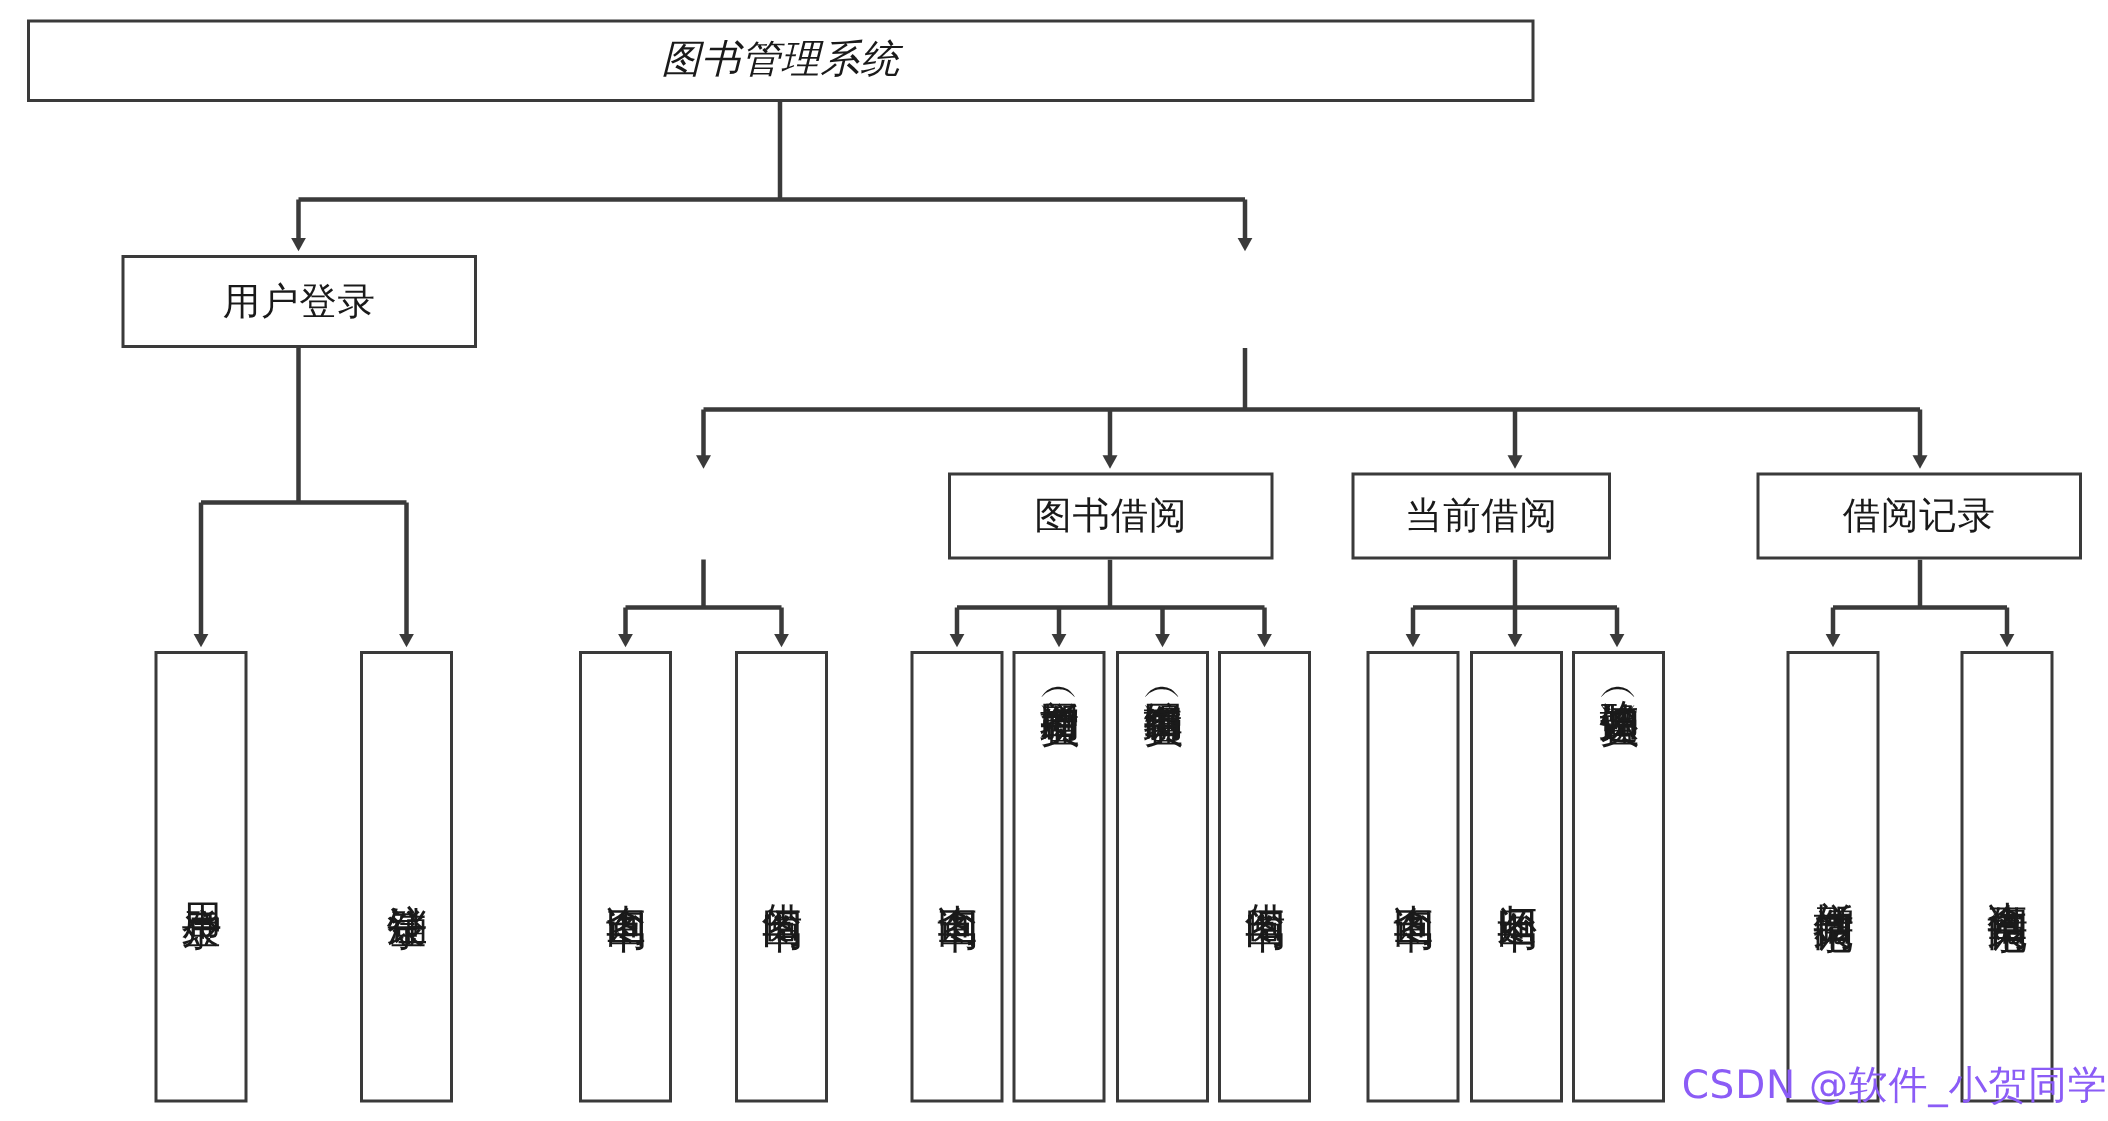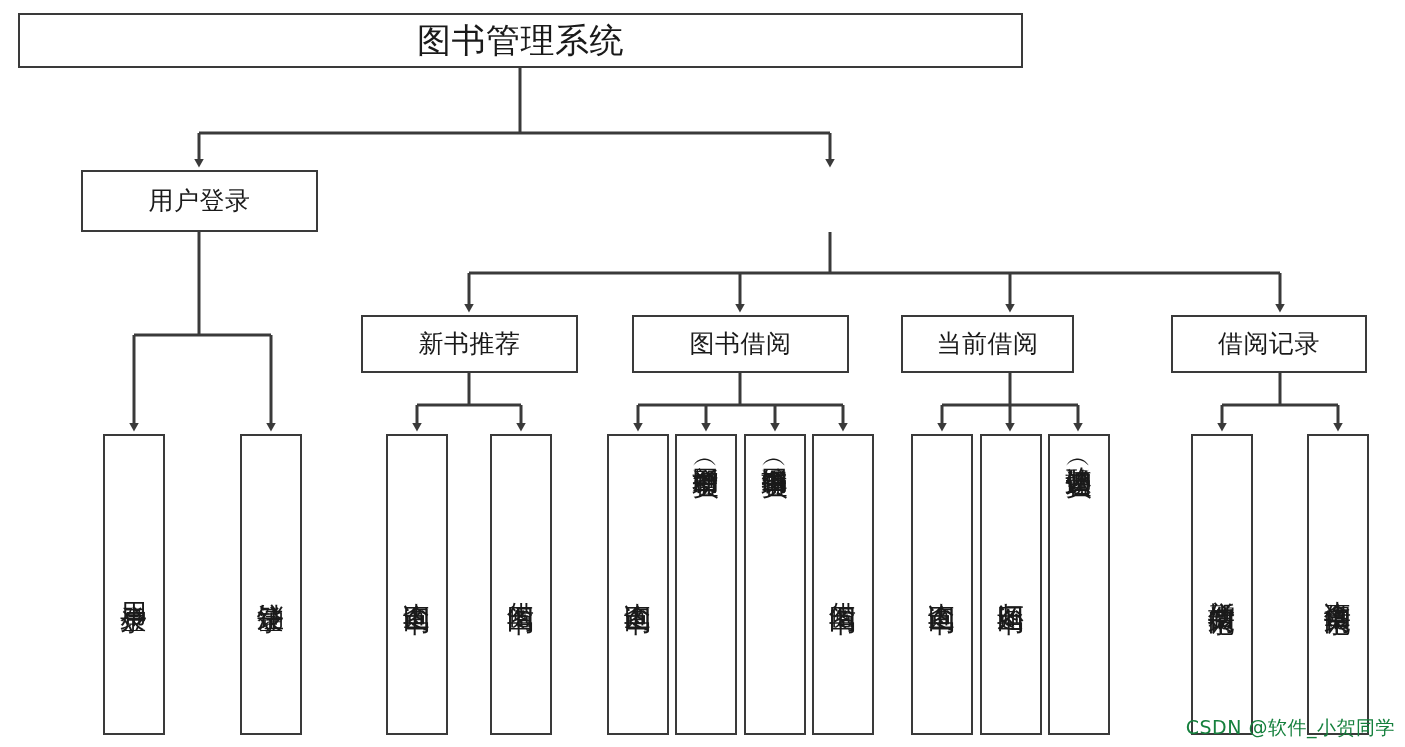--- a/index.html
+++ b/index.html
@@ -39,21 +39,22 @@
   .node .label {
     line-height: 1.15;
     text-align: center;
     white-space: nowrap;
   }
   .node.horizontal .label {
     font-size: 25px;
     letter-spacing: 0.5px;
   }
   .node.root .label {
-    font-size: 34px;
+    font-size: 26px;
+    font-style: italic;
   }
   .node.vertical {
     align-items: flex-start;
     justify-content: center;
     padding-top: 10px;
   }
   .node.vertical .label {
     writing-mode: vertical-rl;
     text-orientation: upright;
     font-size: 27px;
@@ -64,24 +65,24 @@
   .node.vertical.tall .label {
     font-size: 26px;
     letter-spacing: 1px;
   }
   .node.vertical.center-text {
     align-items: center;
     padding-top: 0;
   }
   .watermark {
     position: absolute;
-    right: 10px;
+    right: 0;
     bottom: 6px;
-    font-size: 19px;
-    color: #15803d;
+    font-size: 26px;
+    color: #8b5cf6;
     letter-spacing: 0.5px;
     z-index: 5;
     white-space: nowrap;
   }
 </style>
 </head>
 <body>
 
 <div id="canvas">
 
@@ -136,30 +137,27 @@
   </svg>
 
   <div class="node root horizontal" style="left:18px; top:13px; width:1005px; height:55px;">
     <span class="label">图书管理系统</span>
   </div>
 
   <div class="node horizontal" style="left:81px; top:170px; width:237px; height:62px;">
     <span class="label">用户登录</span>
   </div>
 
-  <div class="node horizontal" style="left:361px; top:315px; width:217px; height:58px;">
-    <span class="label">新书推荐</span>
-  </div>
   <div class="node horizontal" style="left:632px; top:315px; width:217px; height:58px;align-items:center;">
     <span class="label">图书借阅</span>
   </div>
   <div class="node horizontal" style="left:901px; top:315px; width:173px; height:58px;">
     <span class="label">当前借阅</span>
   </div>
-  <div class="node horizontal" style="left:1171px; top:315px; width:196px; height:58px;">
+  <div class="node horizontal" style="left:1171px; top:315px; width:217px; height:58px;">
     <span class="label">借阅记录</span>
   </div>
 
   <div class="node vertical center-text" style="left:103px; top:434px; width:62px; height:301px;">
     <span class="label">用户登录</span>
   </div>
   <div class="node vertical center-text" style="left:240px; top:434px; width:62px; height:301px;">
     <span class="label">注销登录</span>
   </div>
 

